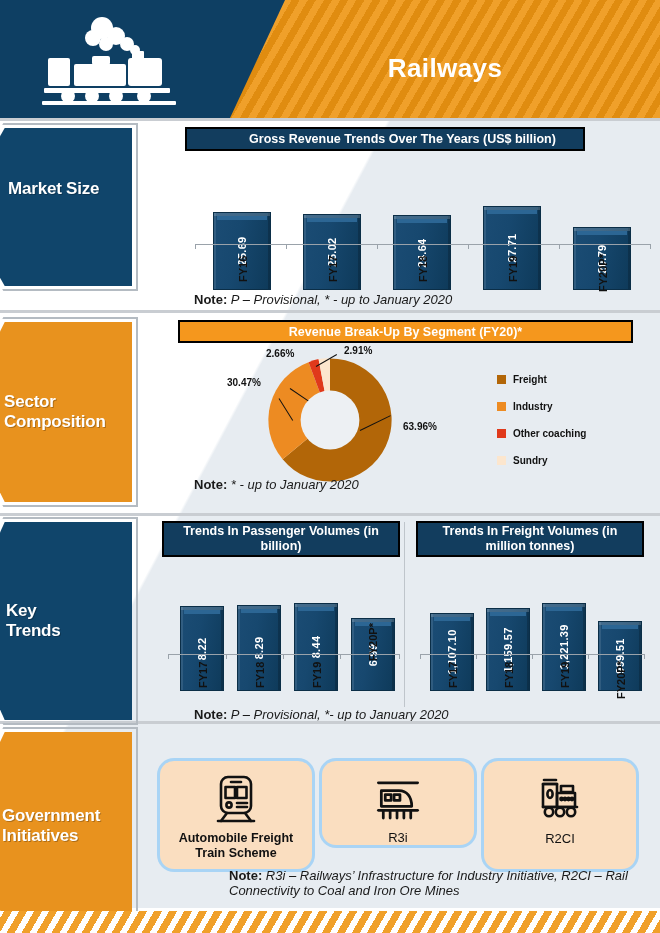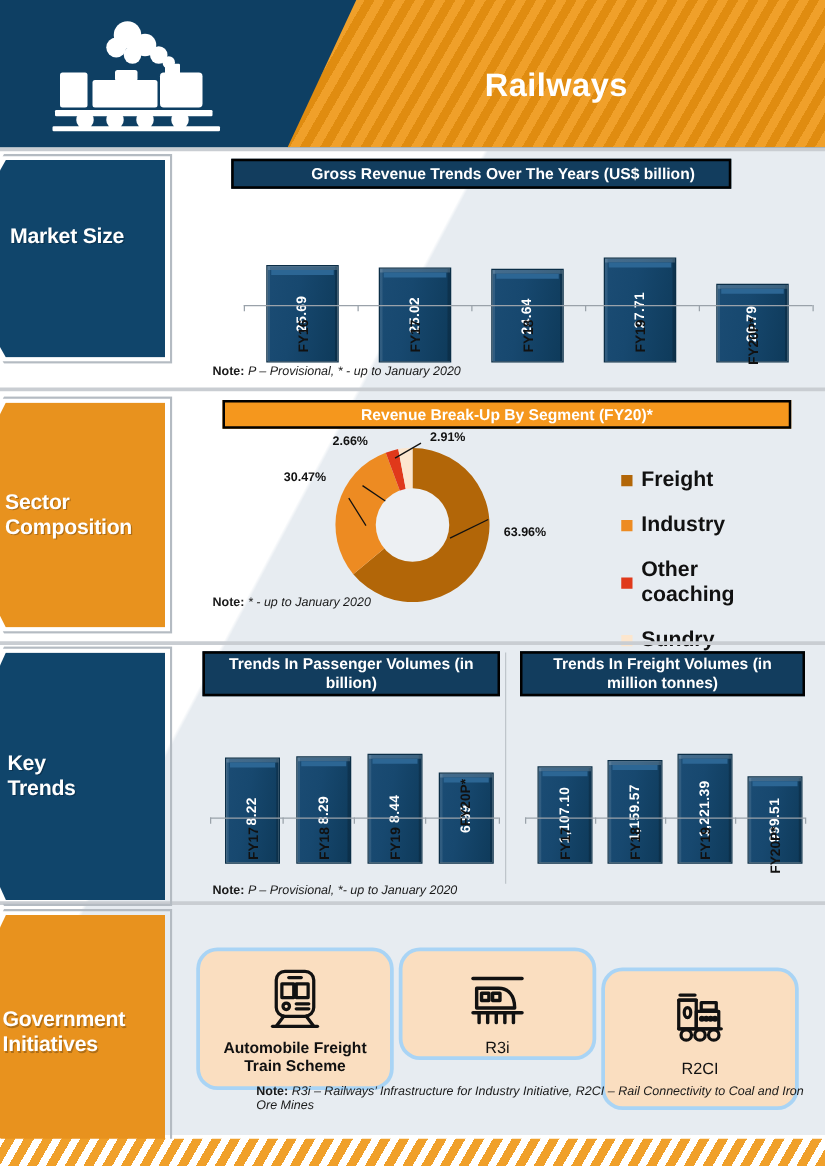--- a/index.html
+++ b/index.html
@@ -127,36 +127,37 @@
     position: absolute; top: 0;
     transform-origin: left top;
     transform: rotate(-90deg);
     white-space: nowrap;
     color: #111111; font-weight: bold; font-size: 11px;
   }
   .cat-label.two-line { white-space: normal; width: 46px; line-height: 11px; }
 
   .note {
     position: absolute;
-    font-size: 10px; color: #1a1a1a; font-style: italic;
+    font-size: 13px; color: #1a1a1a; font-style: italic;
     z-index: 5;
+    margin-left: 24px;
   }
   .note b { font-style: normal; font-weight: bold; }
 
   
   .donut-wrap { position: absolute; z-index: 4; }
   .pie-label {
     position: absolute; font-size: 10px; font-weight: bold; color: #111111;
     white-space: nowrap;
   }
   .leader { position: absolute; background: #111111; height: 1px; transform-origin: left center; }
   .legend { position: absolute; z-index: 5; }
   .legend-row { display: flex; align-items: center; margin-bottom: 16px; }
   .legend-swatch { width: 9px; height: 9px; margin-right: 7px; flex: none; }
-  .legend-text { font-size: 17px; font-weight: bold; color: #111111; }
+  .legend-text { font-size: 10px; font-weight: bold; color: #111111; text-align: right; }
 
   
   .card {
     position: absolute;
     background: #FADEC0;
     border-radius: 14px;
     box-shadow: 0 0 0 3px #A9D4F5;
     display: flex; flex-direction: column;
     align-items: center; justify-content: flex-start;
     z-index: 4;
@@ -438,21 +439,21 @@
         <line x1="11" y1="38" x2="11" y2="46"></line>
         <line x1="18" y1="38" x2="18" y2="46"></line>
         <line x1="25" y1="38" x2="25" y2="46"></line>
         <line x1="32" y1="38" x2="32" y2="46"></line>
         <line x1="39" y1="38" x2="39" y2="46"></line>
       </g>
     </svg>
     <div class="card-label plain">R3i</div>
   </div>
 
-  <div class="card" style="left:484px; top:761px; width:152px; height:108px;margin-top:16px;">
+  <div class="card" style="left:484px; top:761px; width:152px; height:108px;">
     <svg class="card-icon" width="52" height="52" viewBox="0 0 52 52">
       <g fill="none" stroke="#111111" stroke-width="2.6" stroke-linecap="round" stroke-linejoin="round">
         <rect x="9" y="11" width="14" height="23"></rect>
         <line x1="10" y1="7" x2="22" y2="7"></line>
         <line x1="9" y1="11" x2="23" y2="11"></line>
         <ellipse cx="16" cy="21" rx="2.6" ry="4"></ellipse>
         <path d="M23 20 L41 20 L41 34 L23 34 Z"></path>
         <rect x="27" y="13" width="12" height="6"></rect>
         <circle cx="27.5" cy="26" r="1.1" fill="#111111"></circle>
         <circle cx="31" cy="26" r="1.1" fill="#111111"></circle>

